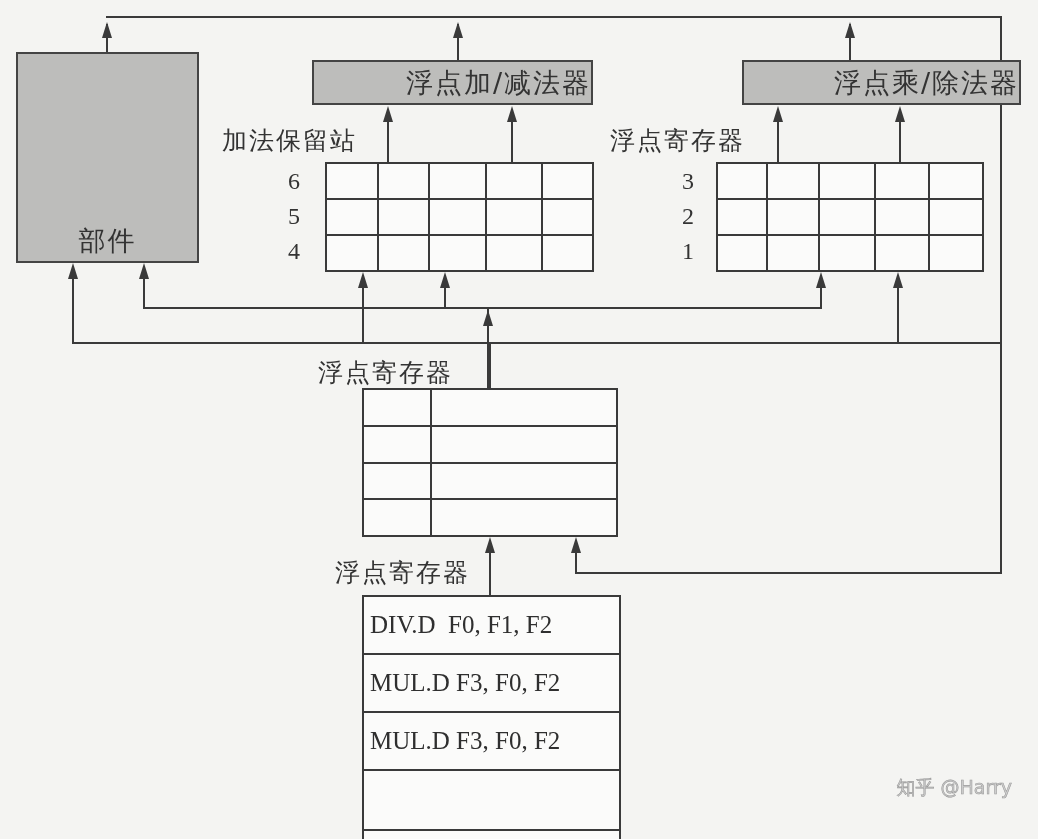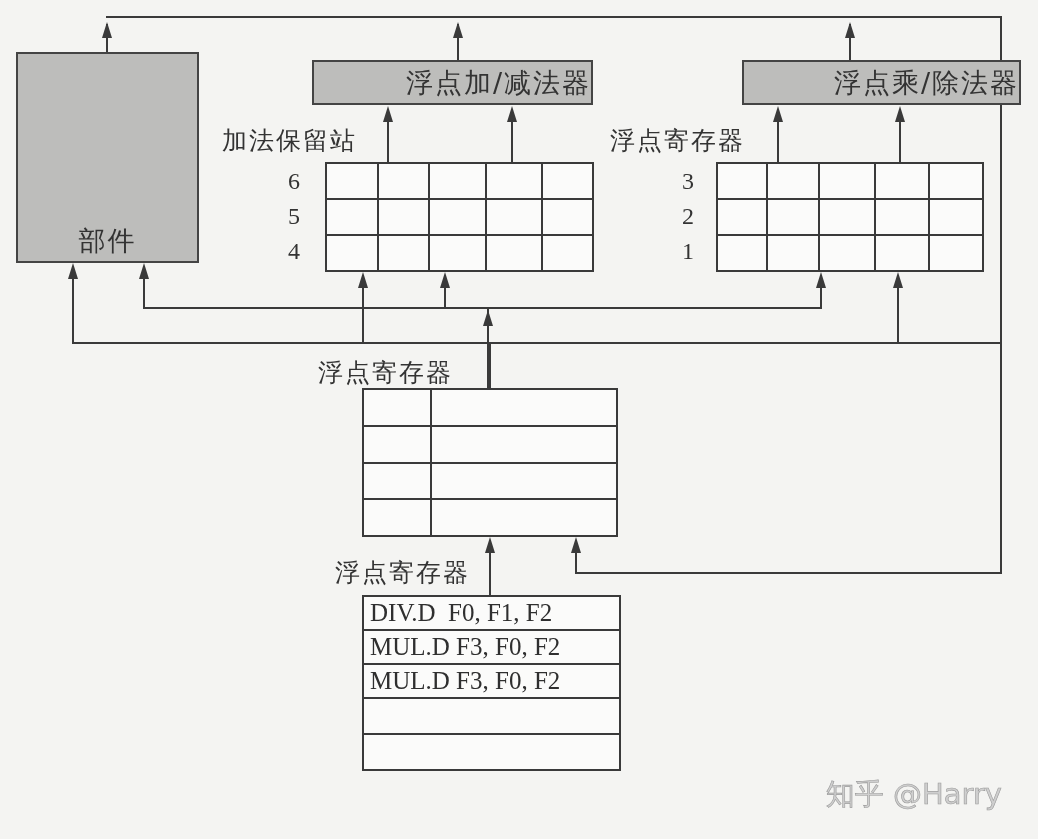--- a/index.html
+++ b/index.html
@@ -25,26 +25,26 @@
   }
   .grid { position: absolute; border-collapse: collapse; background: #fbfbfa; }
   .grid td { border: 2px solid #3a3a3a; padding: 0; }
   .label {
     position: absolute; font-family: "DejaVu Sans", "Liberation Sans", sans-serif;
     font-size: 25px; color: #333; letter-spacing: 2px; white-space: nowrap; margin-top: 6px;
   }
   .rownum { position: absolute; font-family: "Liberation Serif", serif; font-size: 24px; color: #333; }
   .iq { position: absolute; border-collapse: collapse; background: #fbfbfa; }
   .iq td {
-    border: 2px solid #3a3a3a; height: 32px; padding: 0 6px;
+    border: 2px solid #3a3a3a; height: 32px; padding: 12px 6px;
     font-family: "Liberation Serif", serif; font-size: 25px; color: #2f2f2f; white-space: nowrap;
   }
   .watermark {
-    position: absolute; right: 36px; top: 775px;
-    font-family: "DejaVu Sans", "Liberation Sans", sans-serif; font-size: 29px; color: #cfcfcf;
+    position: absolute; right: 26px; top: 775px;
+    font-family: "DejaVu Sans", "Liberation Sans", sans-serif; font-size: 19px; color: #cfcfcf;
     -webkit-text-stroke: 0.6px #9a9a9a;
   }
   .ghost {
     position: absolute; font-family: "DejaVu Serif", serif; font-size: 24px;
     color: #dcdcda; white-space: nowrap; letter-spacing: 3px;
   }
 </style>
 </head>
 <body>
 

